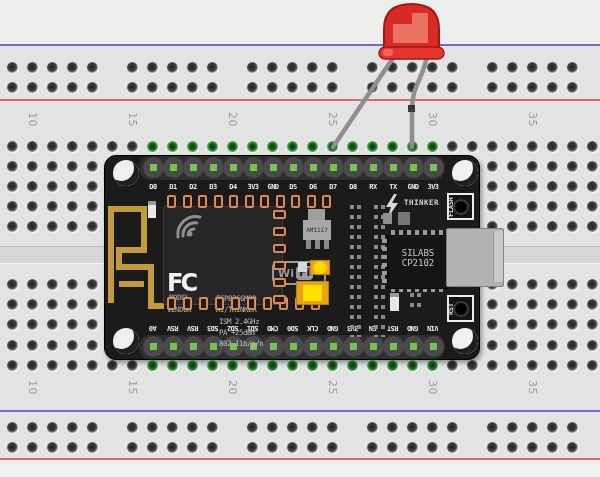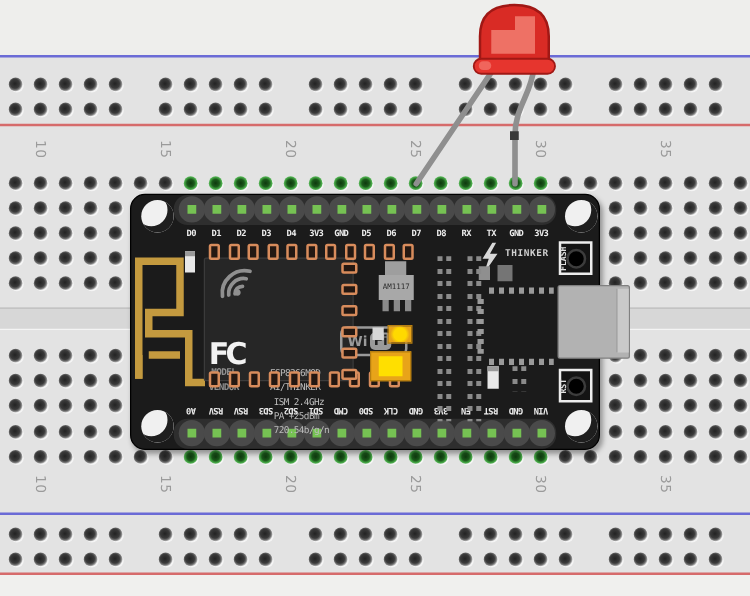--- a/index.html
+++ b/index.html
@@ -627,21 +627,21 @@
       <div class="wifibox">
         <span class="wi">Wi</span>
         <span class="fi">Fi</span>
       </div>
       <div class="mtxt gtxt" style="left:5px;top:86px">MODEL</div>
       <div class="mtxt gtxt" style="left:3px;top:98px">VENDOR</div>
       <div class="mtxt" style="left:52px;top:87px">ESP8266MOD</div>
       <div class="mtxt" style="left:52px;top:98px">AI/THINKER</div>
       <div class="mtxt" style="left:55px;top:110px">ISM 2.4GHz</div>
       <div class="mtxt" style="left:55px;top:121px">PA +25dBm</div>
-      <div class="mtxt" style="left:55px;top:132px">720.54b/g/n</div>
+      <div class="mtxt" style="left:55px;top:132px">802.11b/g/n</div>
       <div class="fcc">FC</div>
     </div>
     <div id="pads">
         <div class="pad" style="left: 62px; top: 39px;"></div>
         <div class="pad" style="left: 77.5px; top: 39px;"></div>
         <div class="pad" style="left: 93px; top: 39px;"></div>
         <div class="pad" style="left: 108.5px; top: 39px;"></div>
         <div class="pad" style="left: 124px; top: 39px;"></div>
         <div class="pad" style="left: 139.5px; top: 39px;"></div>
         <div class="pad" style="left: 155px; top: 39px;"></div>
@@ -688,20 +688,24 @@
 
     <div class="vias" style="left:245px;top:49px;height:132px"></div>
     <div class="vias" style="left:252px;top:49px;height:132px"></div>
     <div class="vias" style="left:269px;top:49px;height:132px"></div>
     <div class="vias" style="left:276px;top:49px;height:132px"></div>
 
     <div class="pins-h" style="left:286px;top:74px;width:52px"></div>
     <div class="pins-h" style="left:286px;top:131px;width:52px"></div>
     <div class="pins-v" style="left:277px;top:83px;height:44px"></div>
     <div class="pins-v" style="left:342px;top:83px;height:44px"></div>
+    <div class="abs cp2102">
+      <div class="l1">SILABS</div>
+      <div>CP2102</div>
+    </div>
     <div class="smd" style="left:285px;top:137px;width:9px;height:14px;background:#e8e8e8;border-top:4px solid #9a9a9a"></div>
     <div class="vias" style="left:305px;top:137px;height:20px"></div>
     <div class="vias" style="left:312px;top:137px;height:20px"></div>
 
     <div class="btn" style="top:37px">
         <div class="cap"></div>
       </div>
     <div class="btnlabel" style="top:47px">FLASH</div>
     <div class="btn" style="top:139px">
         <div class="cap"></div>

